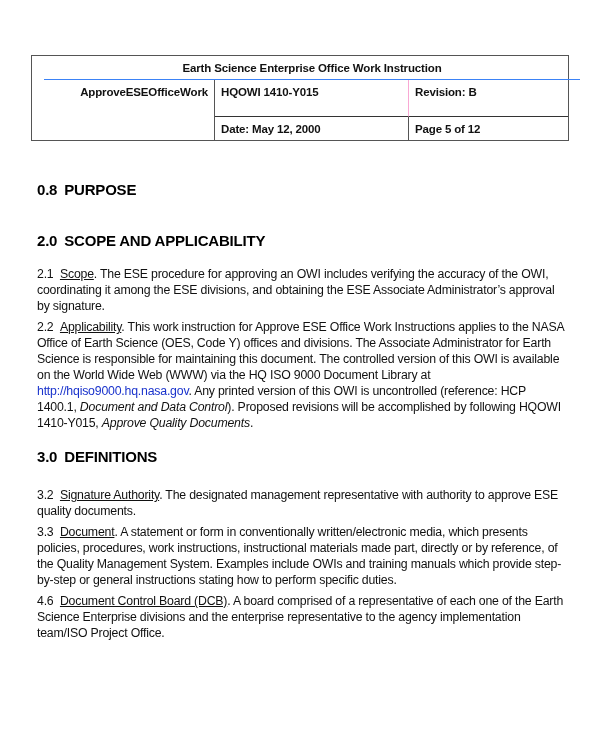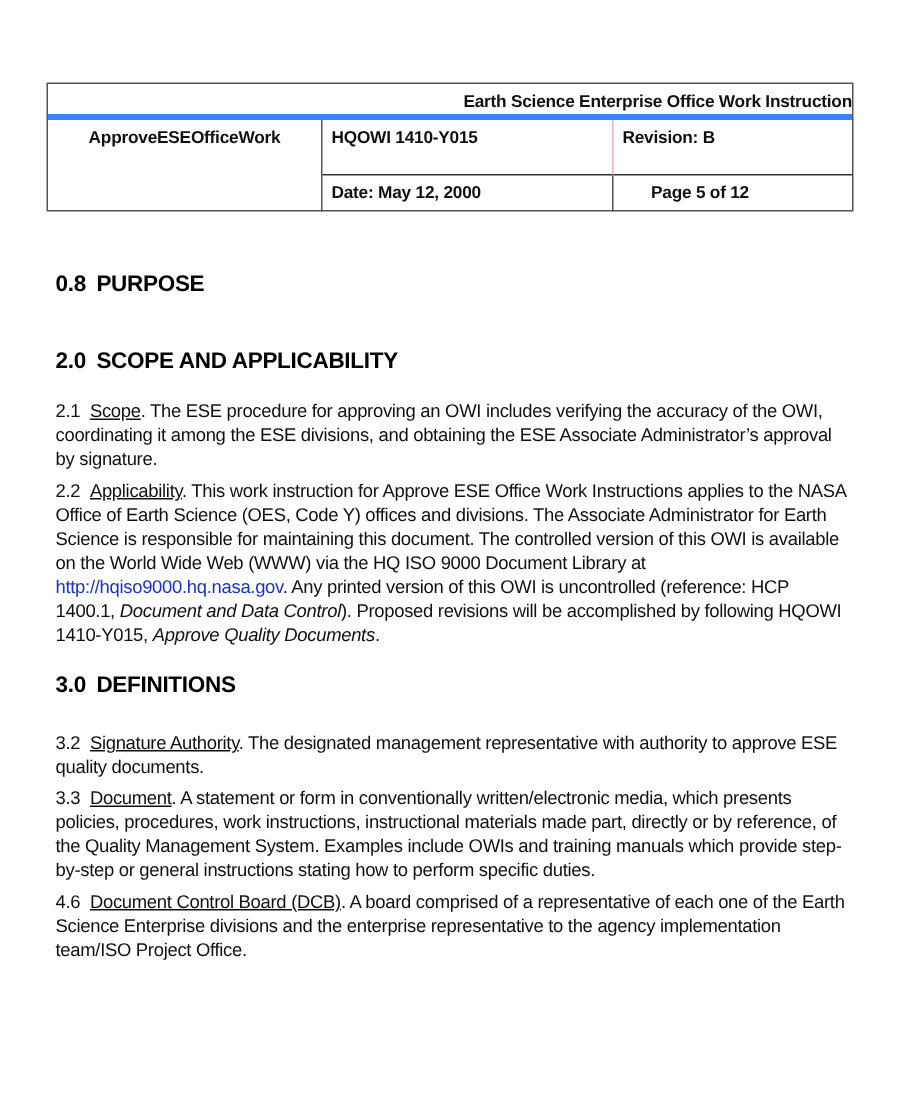--- a/index.html
+++ b/index.html
@@ -28,44 +28,44 @@
       width: 538px;
       height: 86px;
       border: 1px solid #555;
       box-sizing: border-box;
       font-size: 11.5px;
       font-weight: bold;
       letter-spacing: -0.15px;
     }
     .hdr .title-row {
       position: absolute;
-      left: 0; top: 0;
+      left: 12px; top: 0;
       width: 100%;
       height: 24px;
-      border-bottom: 4px solid #3b82f6;
+      border-bottom: 1px solid #3b82f6;
       box-sizing: border-box;
-      text-align: right;
+      text-align: center;
       line-height: 24px;
     }
     .hdr .cell {
       position: absolute;
       box-sizing: border-box;
     }
     .hdr .c-left {
       left: 0; top: 24px;
       width: 183px; height: 61px;
       border-right: 1px solid #555;
       padding: 5px 6px 0 6px;
       line-height: 14px;
       text-align: justify;
       text-align-last: left;
     }
     .hdr .c-left .justline {
       display: flex;
-      justify-content: center;
+      justify-content: flex-end;
     }
     .hdr .c-mid-top {
       left: 183px; top: 24px;
       width: 194px; height: 37px;
       border-right: 1px solid #f9a8d4;
       border-bottom: 1px solid #333;
       padding: 5px 6px;
       line-height: 14px;
     }
     .hdr .c-right-top {
@@ -80,21 +80,20 @@
       width: 194px; height: 24px;
       border-right: 1px solid #555;
       padding: 0 6px;
       line-height: 24px;
     }
     .hdr .c-right-bot {
       left: 377px; top: 61px;
       width: 159px; height: 24px;
       padding: 0 6px;
       line-height: 24px;
-      margin-left: 19px;
     }
 
     
     .content {
       position: absolute;
       left: 37px;
       top: 180px;
       width: 530px;
     }
     h2.section {

